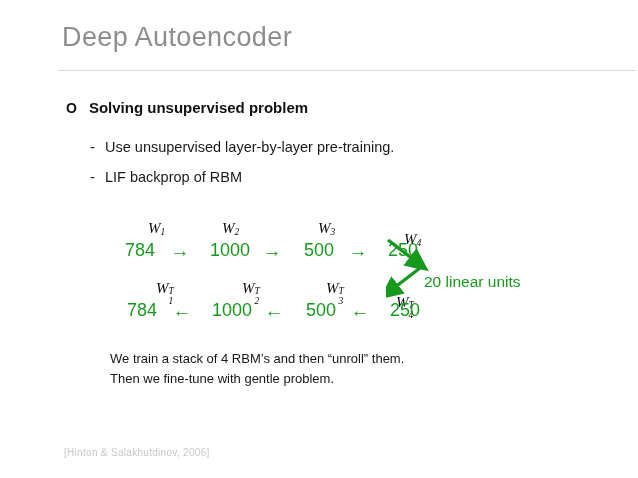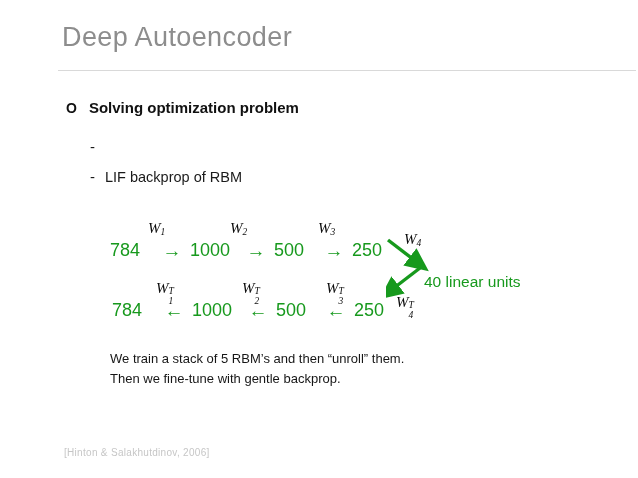--- a/index.html
+++ b/index.html
@@ -120,21 +120,21 @@
 
   .chain {
     position: absolute;
     display: flex;
     align-items: center;
     color: #17991d;
     font-size: 18px;
     font-family: "Liberation Sans", sans-serif;
     white-space: nowrap;
   }
-  .chain .node { display: inline-block; text-align: left; }
+  .chain .node { display: inline-block; text-align: center; margin-left: 8px; }
   .chain .arrow {
     display: inline-block;
     font-size: 19px;
     line-height: 1;
   }
 
   .green-note {
     position: absolute;
     color: #17991d;
     font-size: 15.5px;
@@ -175,37 +175,38 @@
 </head>
 <body>
 
 <div class="slide">
 
   <div class="title">Deep Autoencoder</div>
   <div class="title-rule"></div>
 
   <div class="bullet-l1">
     <span class="circle-marker">O</span>
-    <span>Solving optimization problem</span>
+    <span>Solving unsupervised problem</span>
   </div>
 
   <div class="bullet-l2 row1">
     <span class="dash-marker">-</span>
+    <span>Use unsupervised layer-by-layer pre-training.</span>
   </div>
   <div class="bullet-l2 row2">
     <span class="dash-marker">-</span>
     <span>LIF backprop of RBM</span>
   </div>
 
   <div class="diagram">
 
     <div class="wlabel" style="left:148px; top:2px;">
       <i>W</i><sub>1</sub>
     </div>
-    <div class="wlabel" style="left:230px; top:2px;">
+    <div class="wlabel" style="left:222px; top:2px;">
       <i>W</i><sub>2</sub>
     </div>
     <div class="wlabel" style="left:318px; top:2px;">
       <i>W</i><sub>3</sub>
     </div>
 
     <div class="chain" style="left:110px; top:22px;">
       <span class="node" style="width:44px;">784</span>
       <span class="arrow" style="width:36px; text-align:center;">→</span>
       <span class="node" style="width:48px;">1000</span>
@@ -228,21 +229,21 @@
           <path d="M0,0 L7,3.2 L0,6.4 z" fill="#17991d"></path>
         </marker>
         <marker id="ah-up" markerWidth="7" markerHeight="7" refX="3" refY="3.2" orient="auto">
           <path d="M0,0 L7,3.2 L0,6.4 z" fill="#17991d"></path>
         </marker>
       </defs>
       <line x1="2" y1="10" x2="32" y2="33" stroke="#17991d" stroke-width="3.4" marker-end="url(#ah-down)"></line>
       <line x1="34" y1="38" x2="4" y2="61" stroke="#17991d" stroke-width="3.4" marker-end="url(#ah-up)"></line>
     </svg>
 
-    <div class="green-note" style="left:424px; top:55px;">40 linear units</div>
+    <div class="green-note" style="left:424px; top:55px;">20 linear units</div>
 
     <div class="wlabel" style="left:156px; top:62px;">
       <i>W</i><span class="wstack"><span class="sup-t">T</span><span class="sub-n">1</span></span>
     </div>
     <div class="wlabel" style="left:242px; top:62px;">
       <i>W</i><span class="wstack"><span class="sup-t">T</span><span class="sub-n">2</span></span>
     </div>
     <div class="wlabel" style="left:326px; top:62px;">
       <i>W</i><span class="wstack"><span class="sup-t">T</span><span class="sub-n">3</span></span>
     </div>
@@ -252,18 +253,18 @@
       <span class="arrow" style="width:36px; text-align:center;">←</span>
       <span class="node" style="width:48px;">1000</span>
       <span class="arrow" style="width:36px; text-align:center;">←</span>
       <span class="node" style="width:42px;">500</span>
       <span class="arrow" style="width:36px; text-align:center;">←</span>
       <span class="node" style="width:38px;">250</span>
     </div>
 
   </div>
 
-  <div class="caption line1">We train a stack of 5 RBM’s and then “unroll” them.</div>
-  <div class="caption line2">Then we fine-tune with gentle backprop.</div>
+  <div class="caption line1">We train a stack of 4 RBM’s and then “unroll” them.</div>
+  <div class="caption line2">Then we fine-tune with gentle problem.</div>
 
   <div class="footer">[Hinton &amp; Salakhutdinov, 2006]</div>
 
 </div>
 
 </body></html>

